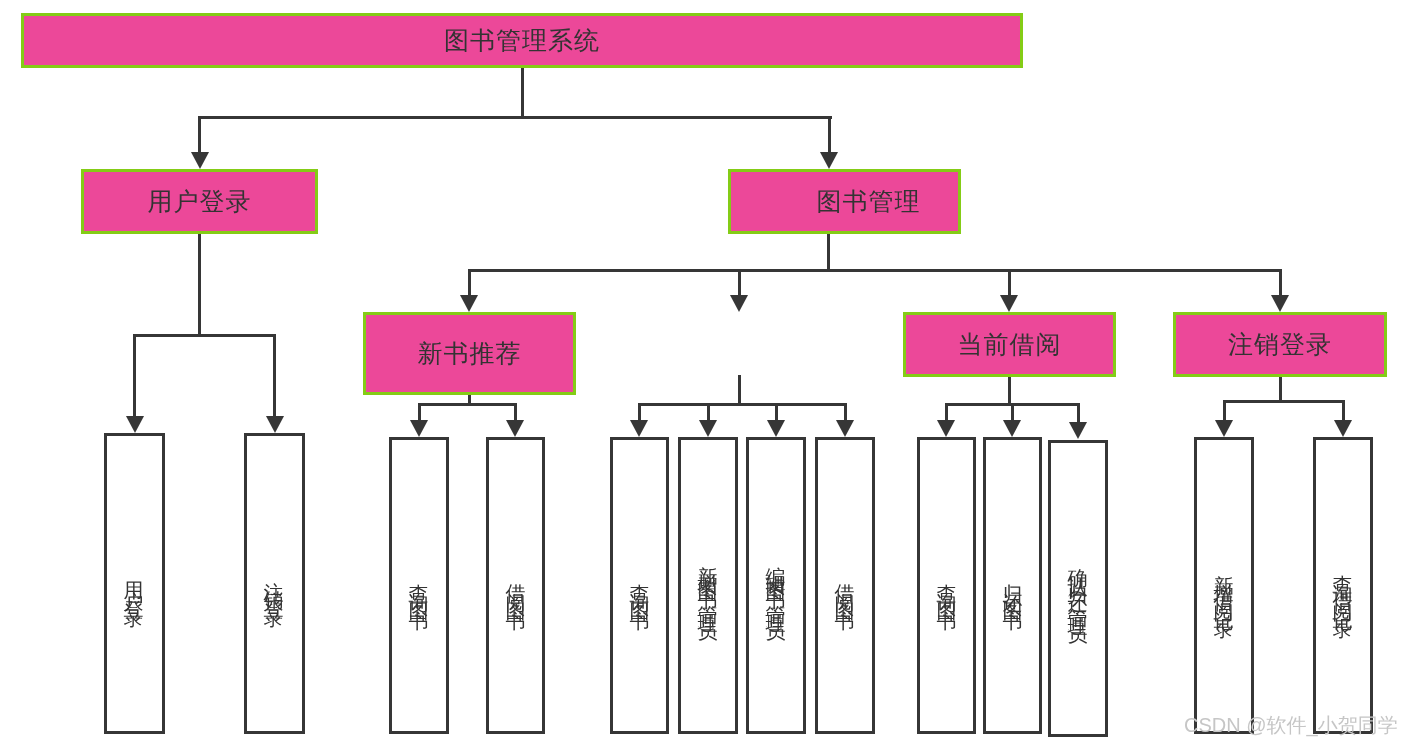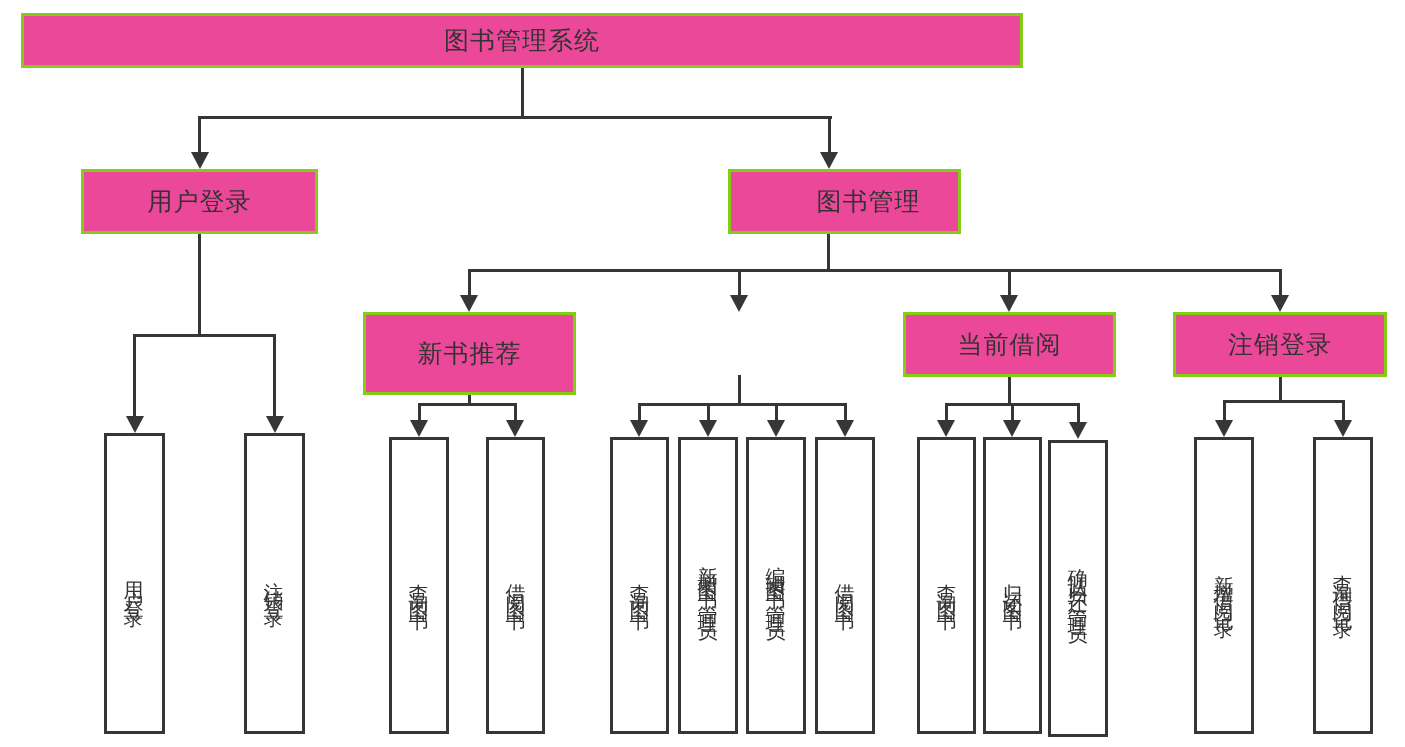--- a/index.html
+++ b/index.html
@@ -186,14 +186,15 @@
     <span class="v-node-inner">确认归还（管理员）</span>
   </div>
 
   <div class="v-node" style="left:1194px; top:437px; width:60px; height:297px;">
     <span class="v-node-inner">新增借阅记录</span>
   </div>
   <div class="v-node" style="left:1313px; top:437px; width:60px; height:297px;">
     <span class="v-node-inner">查询借阅记录</span>
   </div>
 
+  <div class="watermark">CSDN @软件_小贺同学</div>
 
 </div>
 
 </body></html>

